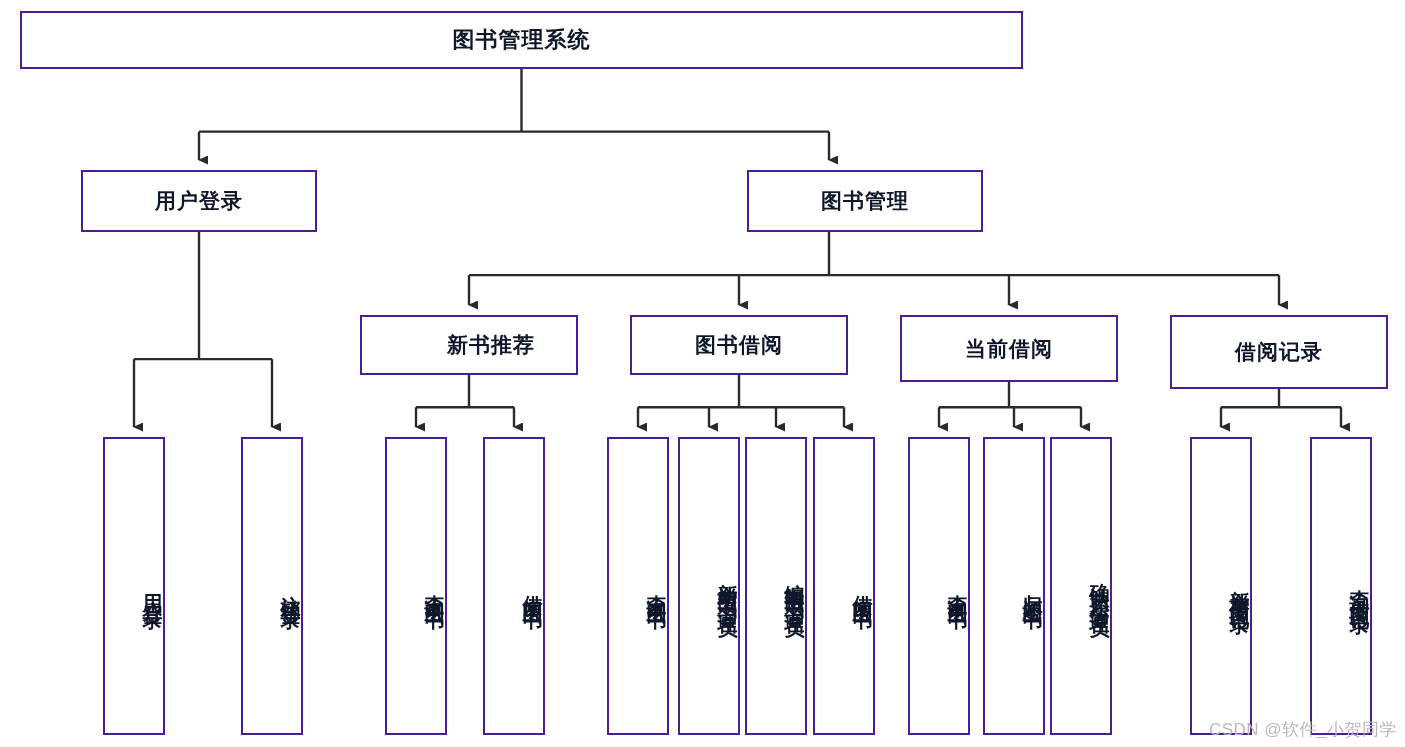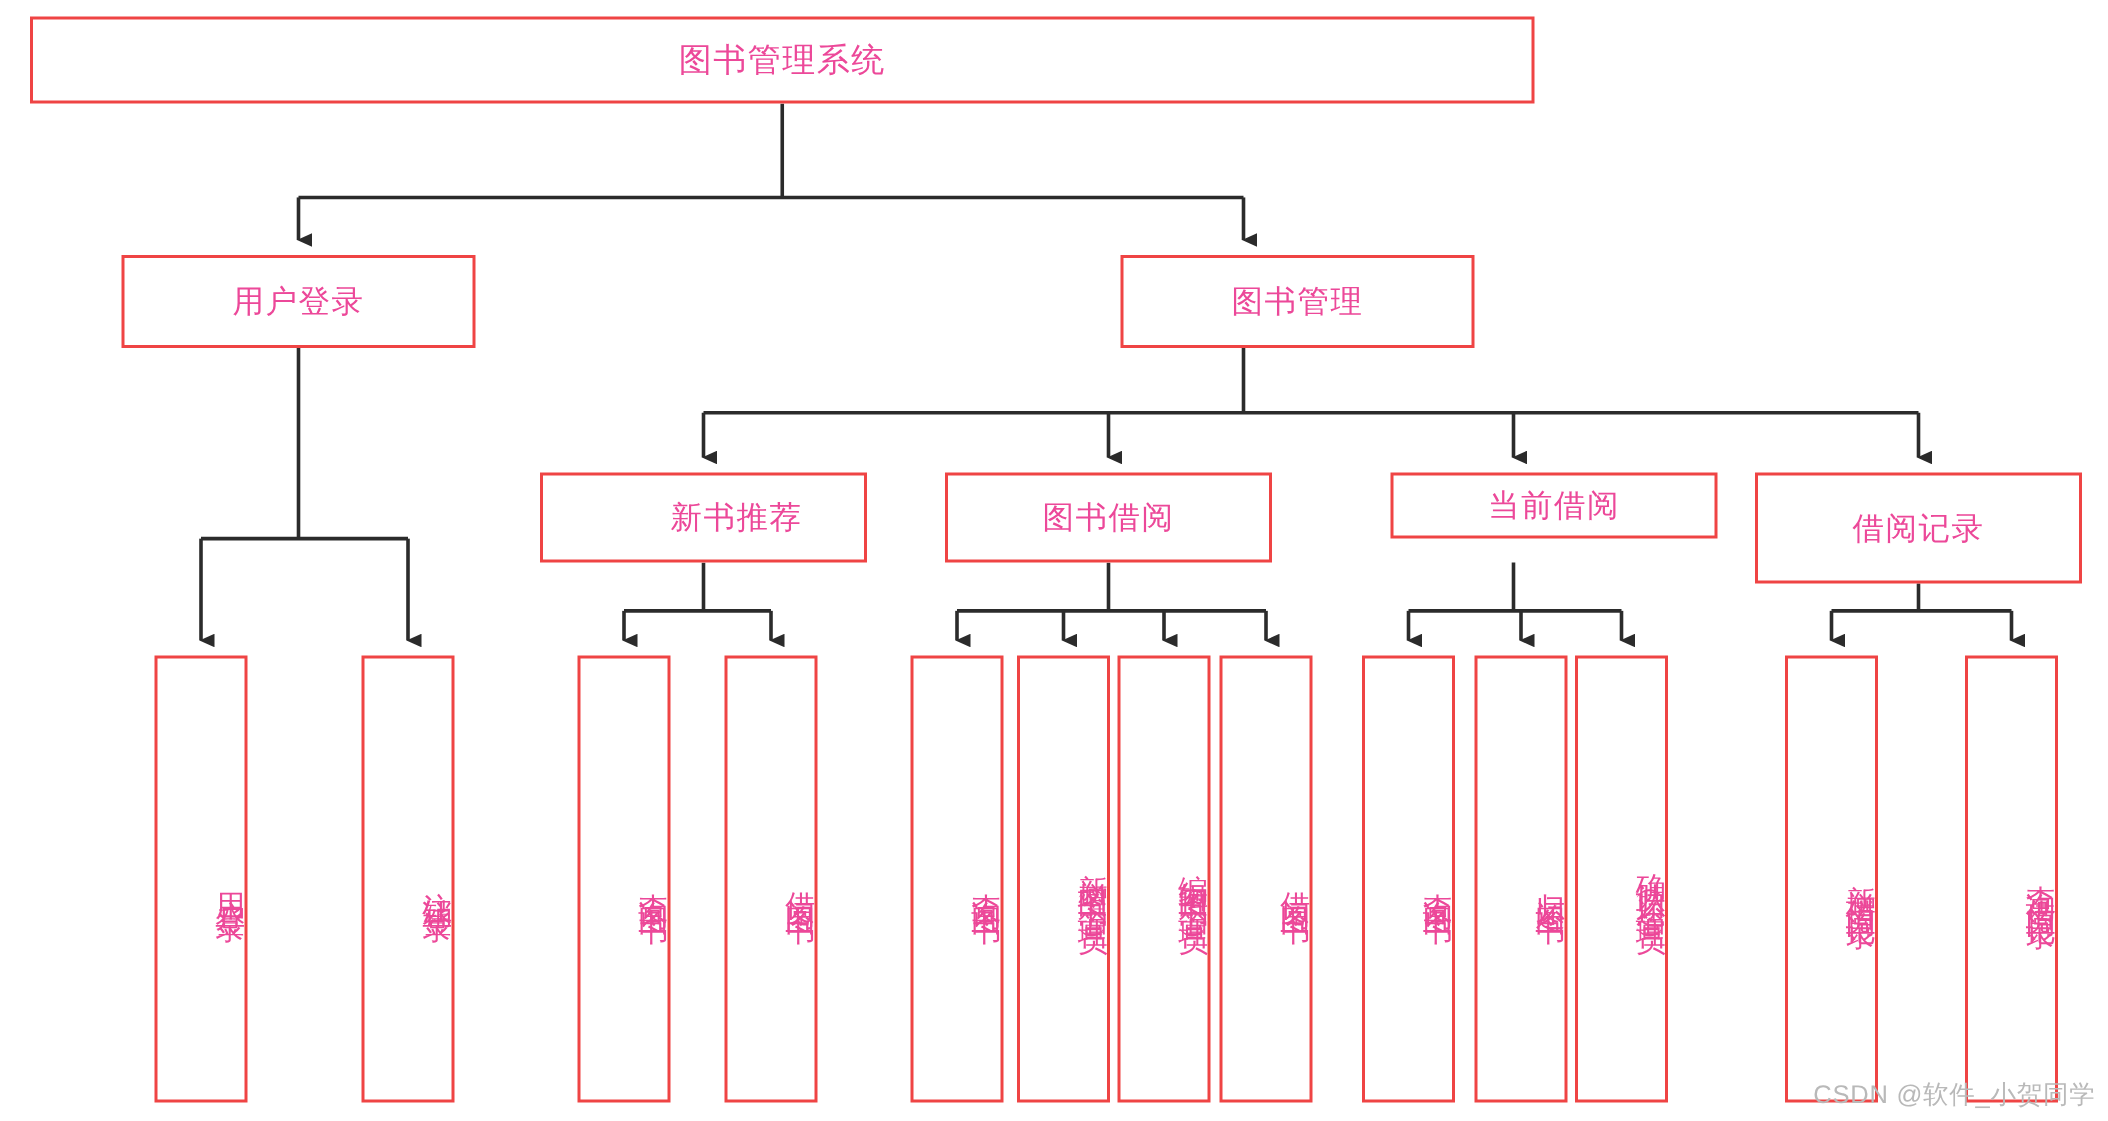--- a/index.html
+++ b/index.html
@@ -22,25 +22,26 @@
     left: 0;
     top: 0;
     width: 1405px;
     height: 747px;
     pointer-events: none;
   }
   .node {
     position: absolute;
     box-sizing: border-box;
     background: #ffffff;
-    border: 2px solid #ef4444;
+    border: 2px solid #4c1d95;
     display: flex;
     align-items: center;
     justify-content: center;
-    color: #ec4899;
+    color: #0f172a;
+    font-weight: bold;
   }
   .node.horiz {
     font-size: 21px;
     letter-spacing: 1px;
   }
   .node.root {
     font-size: 22px;
   }
   .node.vert {
     writing-mode: vertical-rl;
@@ -126,21 +127,21 @@
   <div class="node horiz" style="left: 711px; top: 170px; width: 236px; height: 62px; margin-left: 36px;">
     <span>图书管理</span>
   </div>
 
   <div class="node horiz" style="left: 360px; top: 315px; width: 218px; height: 60px; padding-left: 44px;">
     <span>新书推荐</span>
   </div>
   <div class="node horiz" style="left: 630px; top: 315px; width: 218px; height: 60px; text-align: center;">
     <span>图书借阅</span>
   </div>
-  <div class="node horiz" style="left: 927px; top: 315px; width: 218px; height: 44px;">
+  <div class="node horiz" style="left: 900px; top: 315px; width: 218px; height: 67px;">
     <span>当前借阅</span>
   </div>
   <div class="node horiz" style="left: 1170px; top: 315px; width: 218px; height: 74px;">
     <span>借阅记录</span>
   </div>
 
   <div class="node vert" style="left: 103px; top: 437px; width: 62px; height: 298px;">
     <span class="vtext">用户登录</span>
   </div>
   <div class="node vert" style="left: 241px; top: 437px; width: 62px; height: 298px;">

